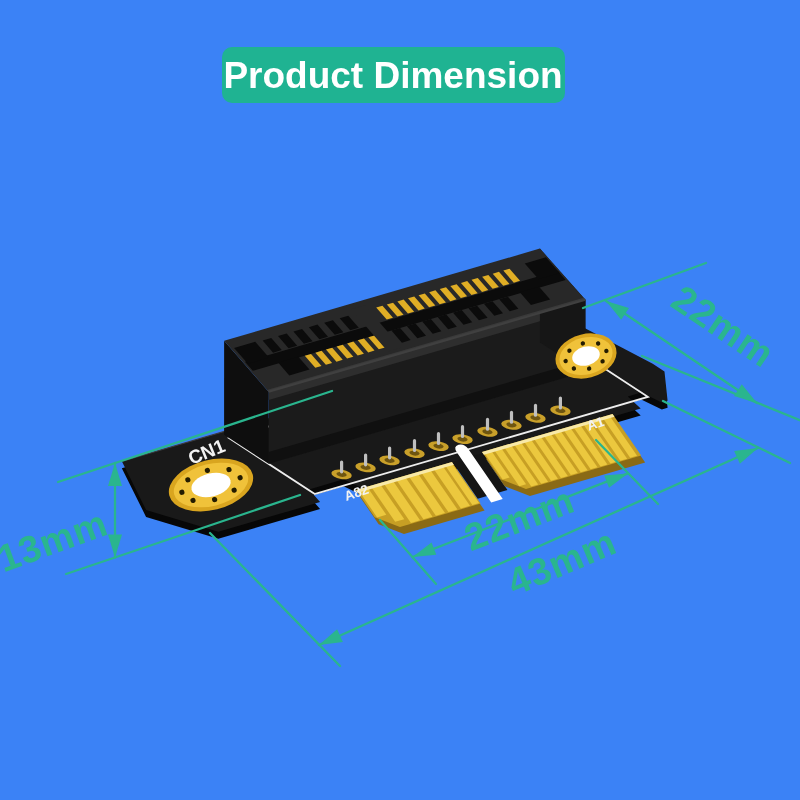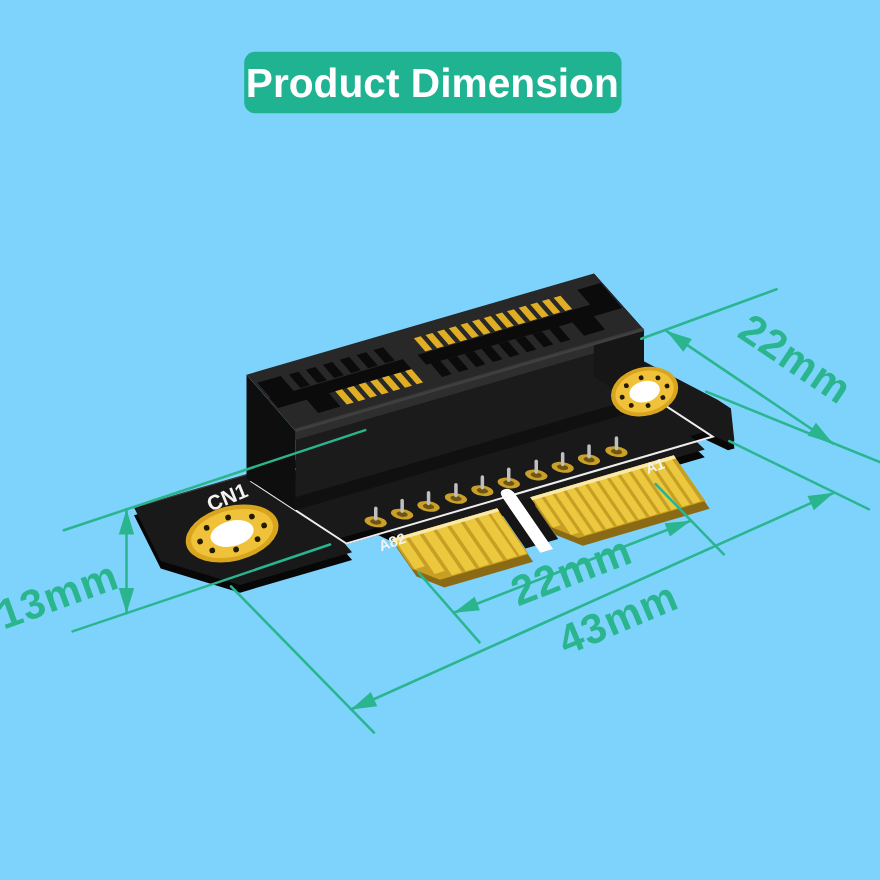--- a/index.html
+++ b/index.html
@@ -1,16 +1,16 @@
 <!DOCTYPE html>
 <html><head>
 <meta charset="utf-8">
 <style>
   html,body{margin:0;padding:0;background:#ffffff;}
-  .page{width:800px;height:800px;position:relative;background:#7dd3fc;overflow:hidden;
+  .page{width:800px;height:800px;position:relative;background:#3b82f6;overflow:hidden;
         font-family:"Liberation Sans", sans-serif;}
   svg{display:block;}
   text{font-family:"Liberation Sans", sans-serif;}
   .banner-rect{fill:#1fb392;}
   .banner-text{fill:#ffffff;font-size:37px;font-weight:700;}
   .dim-line{stroke:#2ab58e;stroke-width:2.3;fill:none;stroke-linecap:round;}
   .dim-arrow{fill:#2ab58e;stroke:none;}
   .dim-label{fill:#2ab58e;font-size:38px;font-weight:700;letter-spacing:1px;}
   .silk{stroke:#ededed;stroke-width:2.4;fill:none;}
   .silk-text{fill:#f2f2f2;font-weight:700;}

